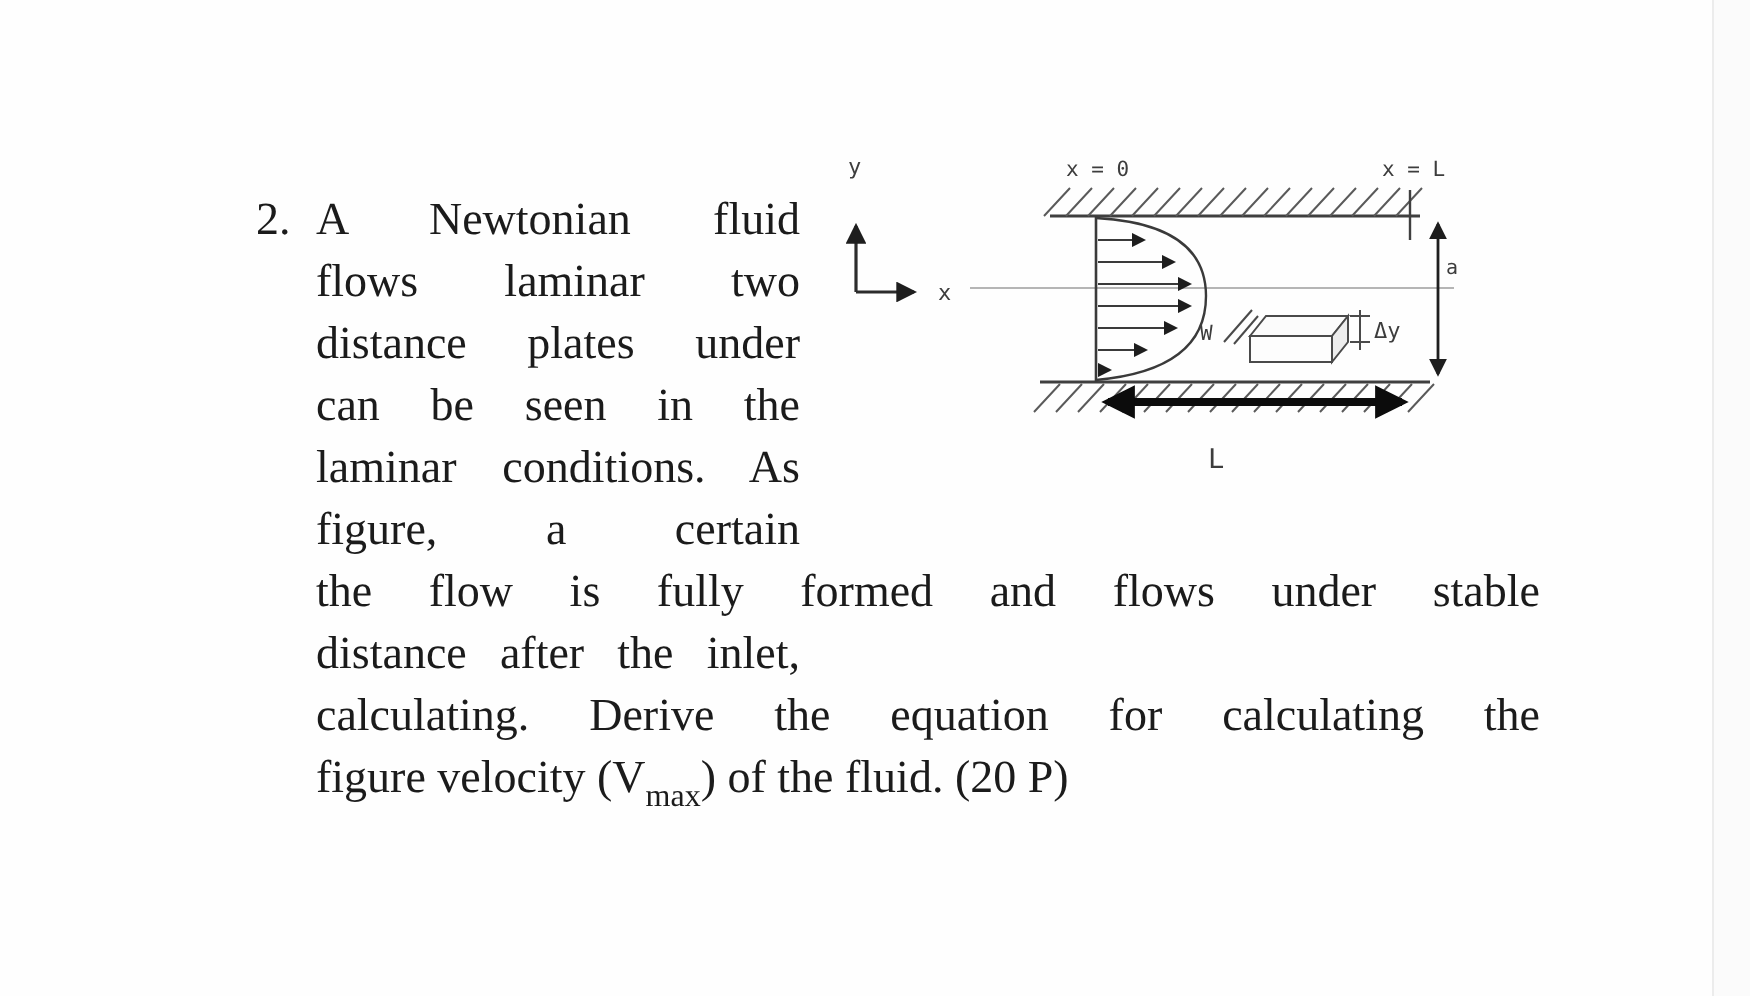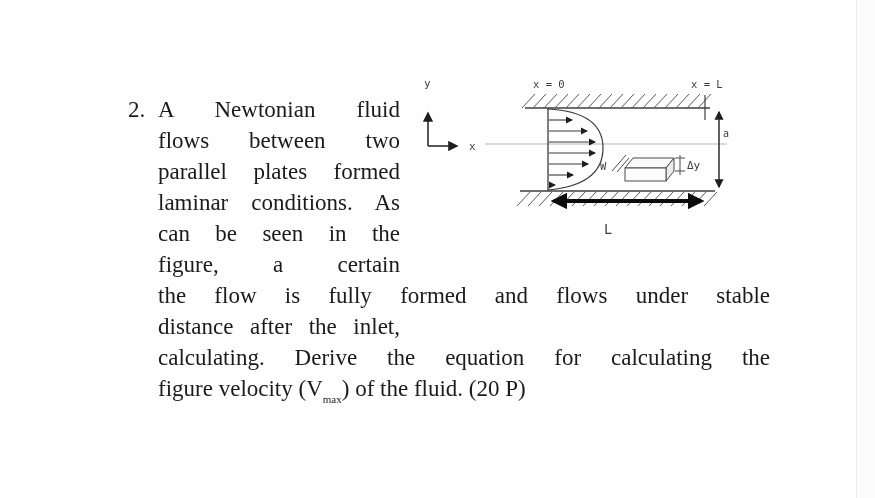--- a/index.html
+++ b/index.html
@@ -29,45 +29,45 @@
   .ln{
     height:31px;overflow:hidden;
     text-align:justify;text-align-last:justify;
     white-space:normal;
   }
   .ln.narrow{width:242px;}
   .ln.wide{width:612px;}
   .ln.last{text-align-last:left;}
   .ln b{font-weight:normal;}
   .sub{
-    font-size:11px;
+    font-size:16px;
     vertical-align:-7px;
     font-weight:bold;
   }
   .figure{
     position:absolute;left:405px;top:58px;width:340px;height:185px;
   }
   .figure text{
     font-family:"DejaVu Sans Mono","Liberation Mono",monospace;
     fill:#3d3d3d;
   }
 </style>
 </head>
 <body>
 
 <div class="page">
 
   <div class="q-number">2.</div>
 
   <div class="q-lines">
     <div class="ln narrow"><span>A Newtonian fluid</span></div>
-    <div class="ln narrow"><span>flows between two</span></div>
-    <div class="ln narrow"><span>parallel plates formed</span></div>
+    <div class="ln narrow"><span>flows laminar two</span></div>
+    <div class="ln narrow"><span>distance plates under</span></div>
+    <div class="ln narrow"><span>can be seen in the</span></div>
     <div class="ln narrow"><span>laminar conditions. As</span></div>
-    <div class="ln narrow"><span>can be seen in the</span></div>
     <div class="ln narrow"><span>figure, a certain</span></div>
     <div class="ln wide"><span>the flow is fully formed and flows under stable</span></div>
     <div class="ln narrow"><span>distance after the inlet,</span></div>
     <div class="ln wide"><span>calculating. </span><b>Derive the equation</b><span> for calculating the</span></div>
     <div class="ln wide last"><b>figure velocity (V</b><b class="sub">max</b><b>)</b><span> of the fluid. (20 P)</span></div>
   </div>
 
   <svg class="figure" viewBox="0 0 340 185" xmlns="http://www.w3.org/2000/svg">
     <defs>
       <marker id="ah" viewBox="0 0 10 10" refX="8.5" refY="5" markerWidth="6.5" markerHeight="6.5" orient="auto-start-reverse">

